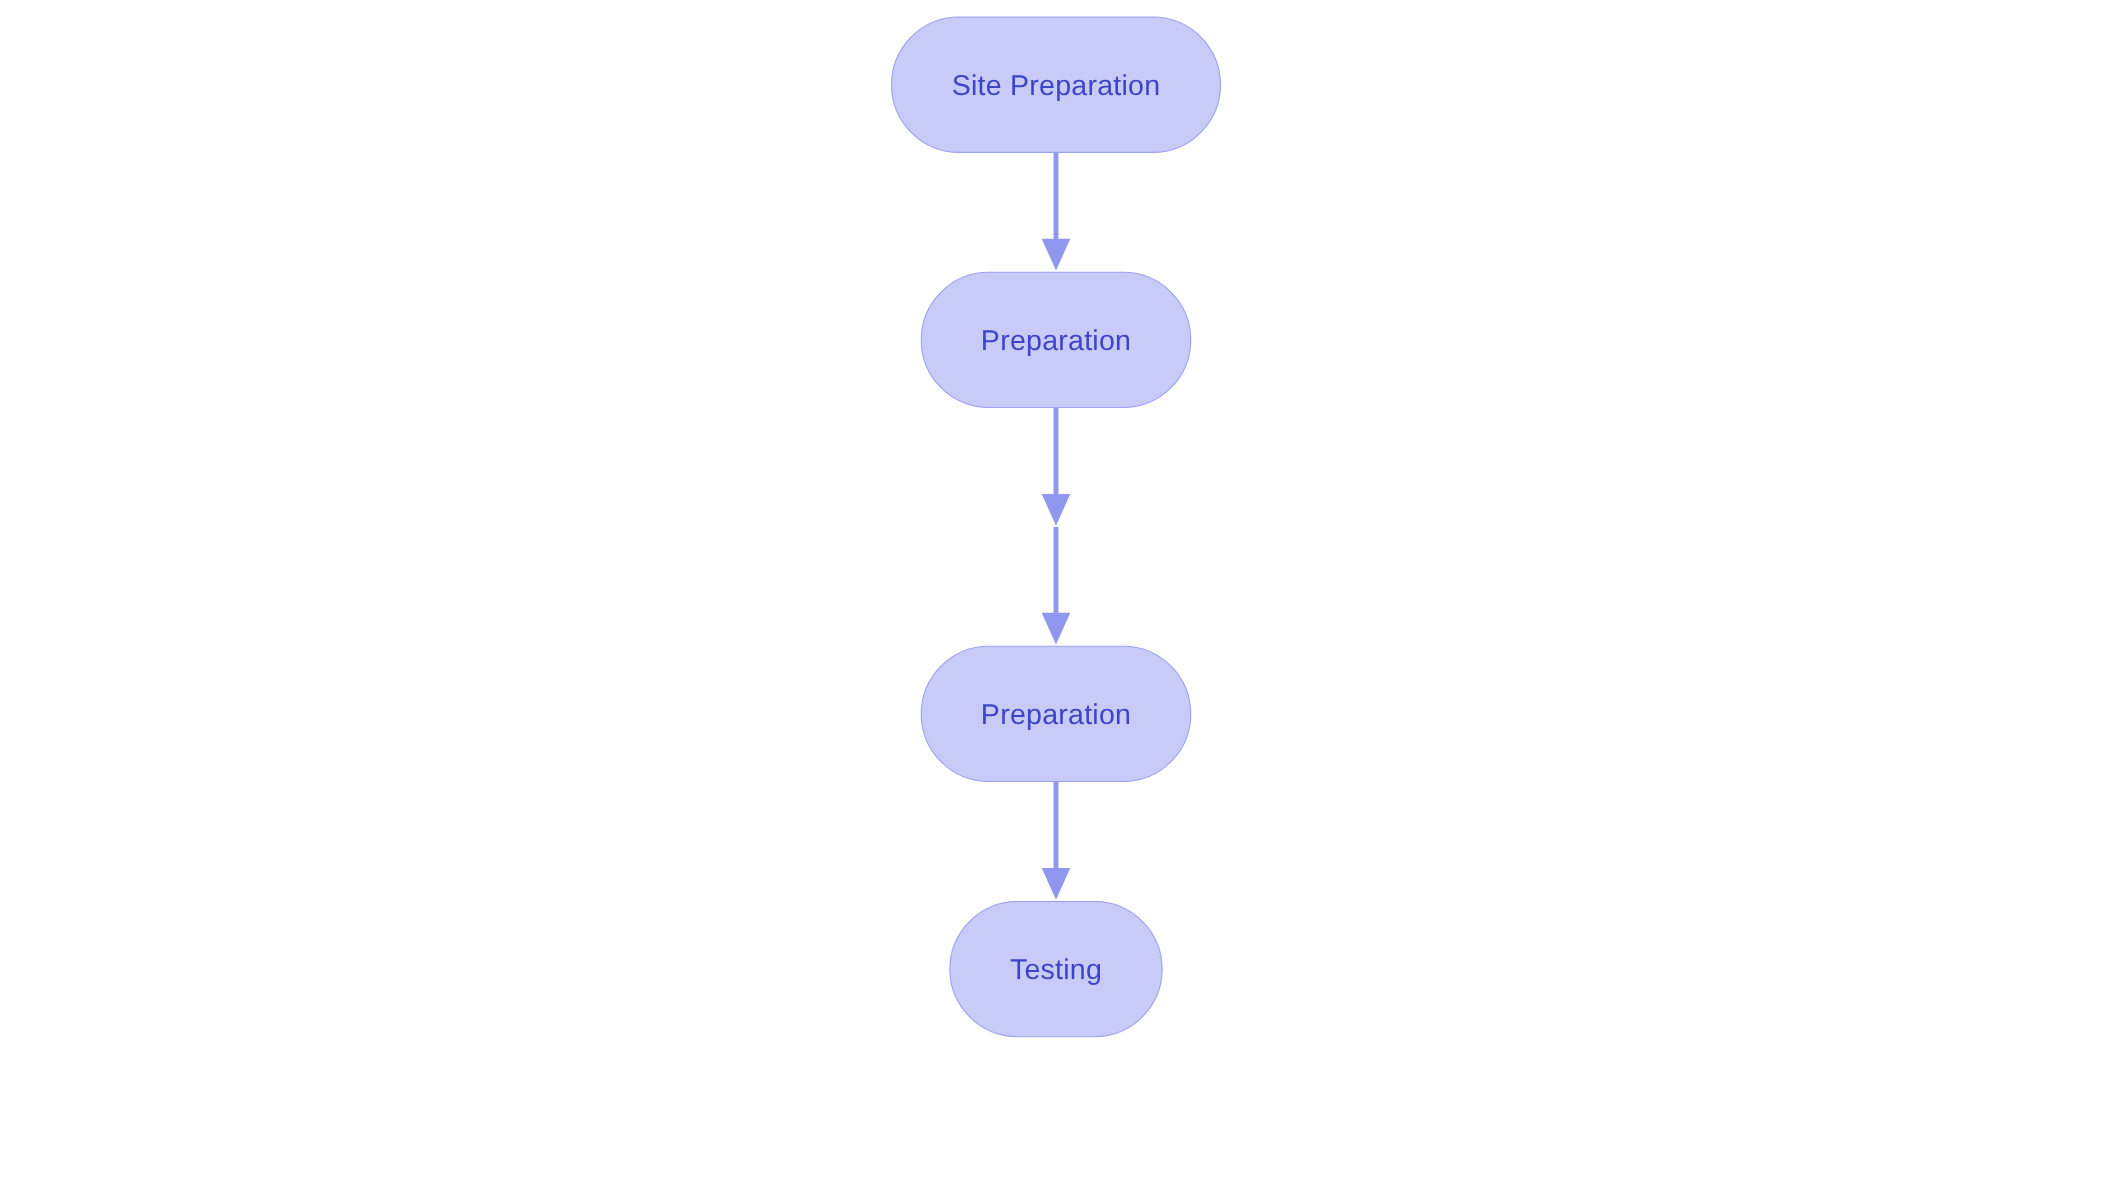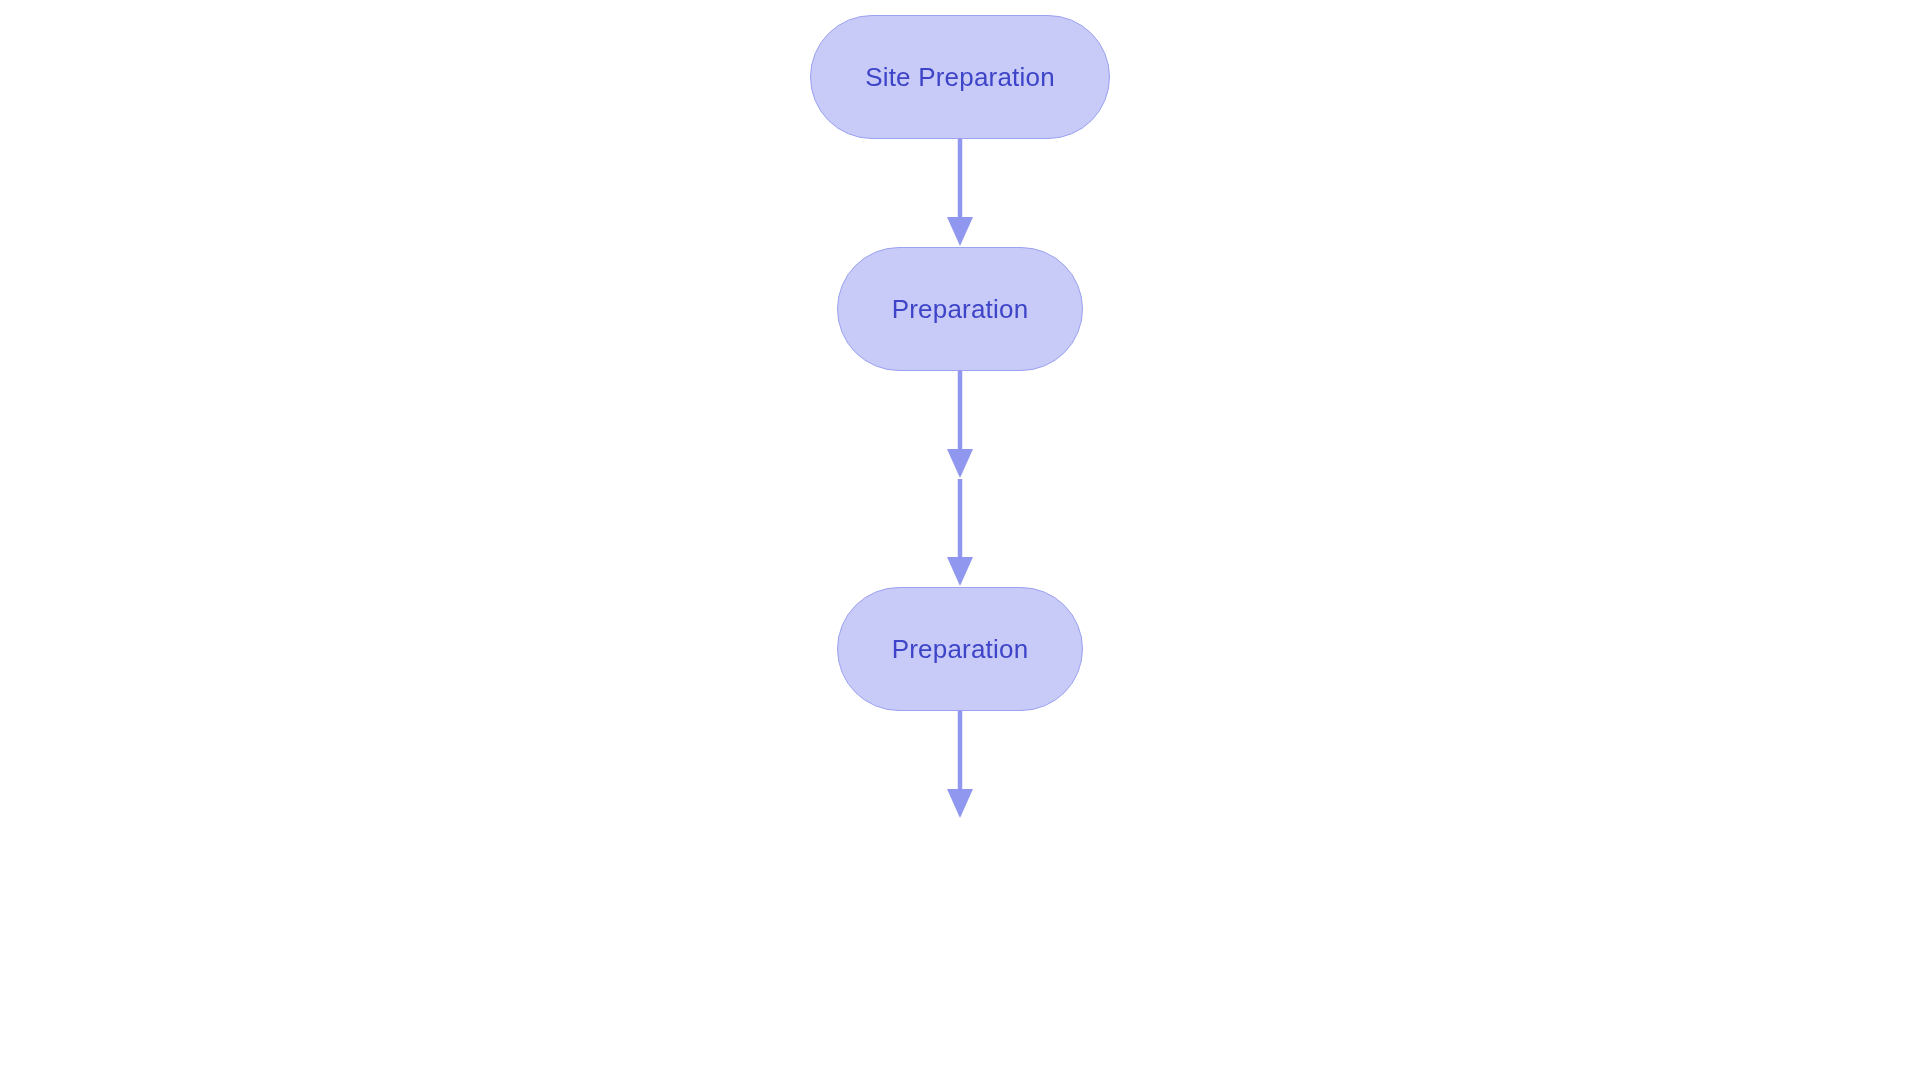--- a/index.html
+++ b/index.html
@@ -87,14 +87,17 @@
 
   <div class="node">
     <span>Preparation</span>
   </div>
 
   <svg class="arrow" width="28" height="108" viewBox="0 0 28 108">
     <line x1="14" y1="0" x2="14" y2="82"></line>
     <path d="M14 107 L1 78 L27 78 Z"></path>
   </svg>
 
+  <div class="node">
+    <span>Testing</span>
+  </div>
 
 </div>
 
 </body></html>

